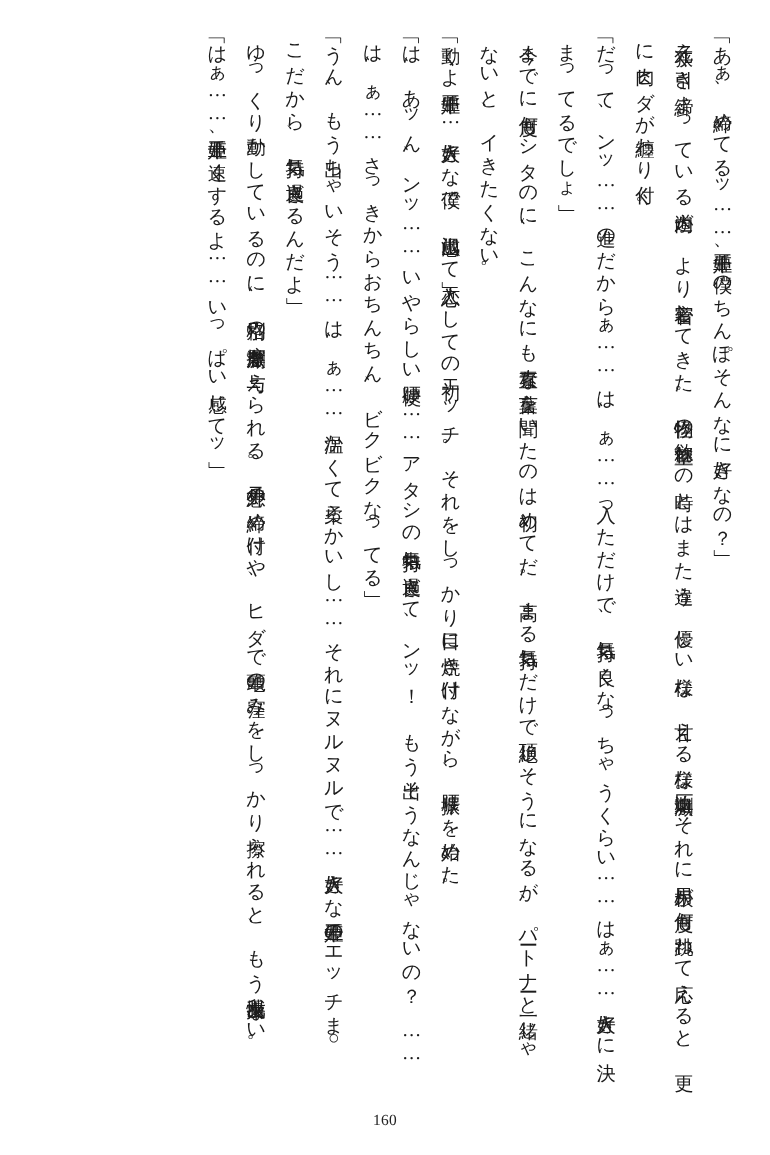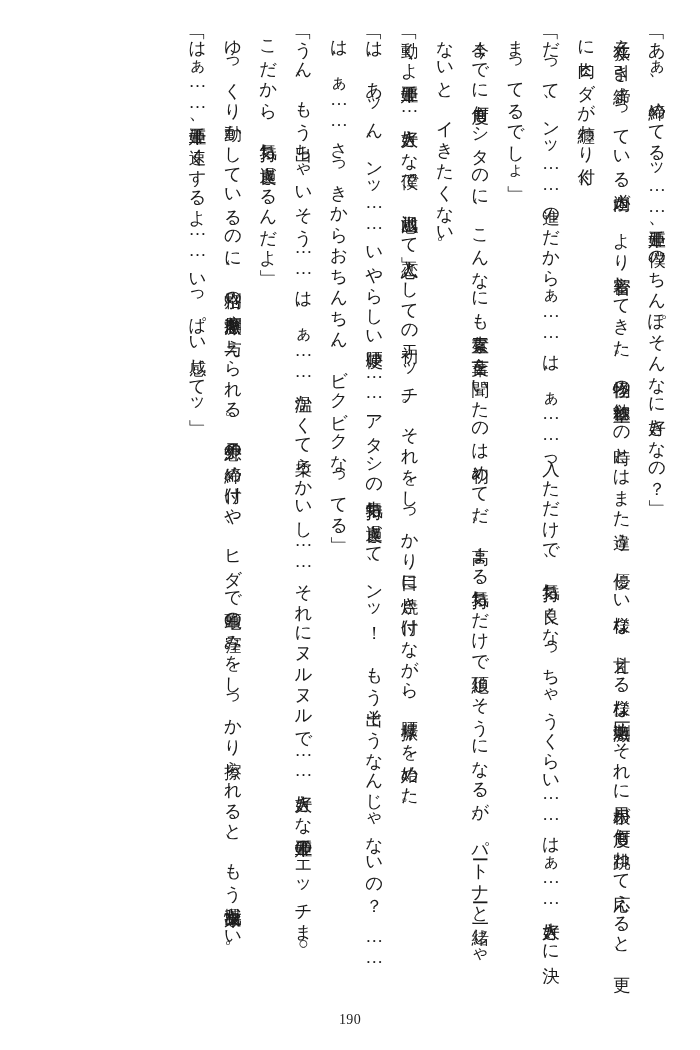--- a/index.html
+++ b/index.html
@@ -70,15 +70,15 @@
     <p class="para">「だって、ンッ……進のだからぁ……は、ぁ……入っただけで、気持ち良くなっちゃうくらい……はぁ……大好きに決まってるでしょ」</p>
     <p class="para">今までに何度もシタのに、こんなにも素直な言葉を聞いたのは初めてだ。高まる気持ちだけで絶頂しそうになるが、パートナーと一緒じゃないと、イきたくない。</p>
     <p class="para">「動くよ千亜姫……大好きな僕で、沢山感じて」</p>
     <p class="para">恋人としての初エッチ。それをしっかり目に焼き付けながら、腰振りを始めた。</p>
     <p class="para">「は、あッん、ンッ……いやらしい腰使い……アタシの中気持ち良過ぎて、ンッ！ もう出そうなんじゃないの？ ……は、ぁ……さっきからおちんちん、ビクビクなってる」</p>
     <p class="para">「うん、もう出ちゃいそう……は、ぁ……温かくて柔らかいし……それにヌルヌルで……大好きな千亜姫のエッチま○こだから、気持ち良過ぎるんだよ」</p>
     <p class="para">ゆっくり動かしているのに、格別の摩擦刺激を与えられる。予想外の締め付けや、ヒダで亀頭の窪みをしっかり擦られると、もう我慢出来ない。</p>
     <p class="para">「はぁ……千亜姫、速くするよ……いっぱい感じてッ」</p>
   </div>
 
-  <div class="page-number">190</div>
+  <div class="page-number">160</div>
 
 </div>
 
 </body></html>

